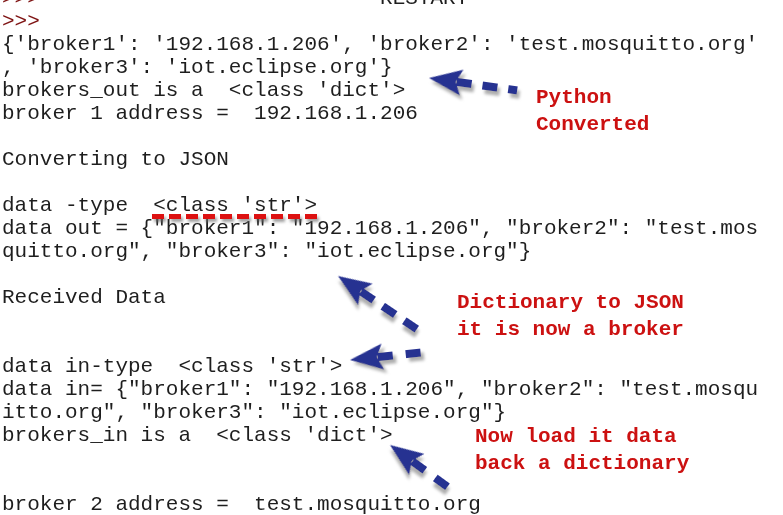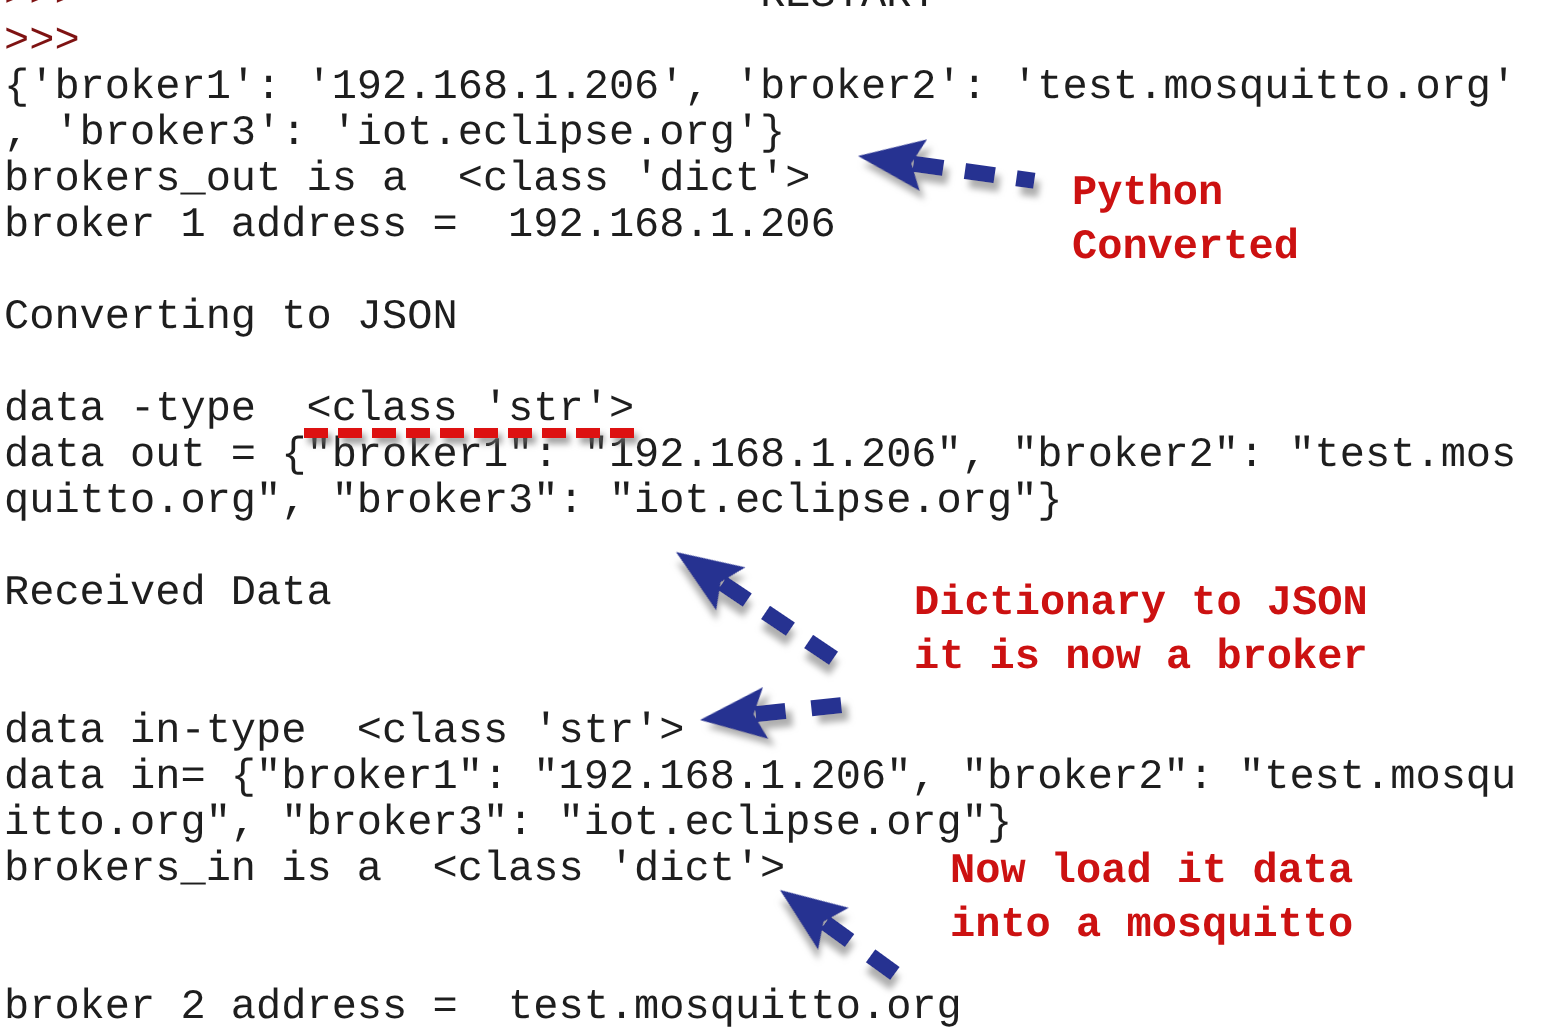--- a/index.html
+++ b/index.html
@@ -82,21 +82,21 @@
     <div>Converted</div>
   </div>
 
   <div class="annotation" style="left:457px; top:289px;">
     <div>Dictionary to JSON</div>
     <div>it is now a broker</div>
   </div>
 
   <div class="annotation" style="left:475px; top:423px;">
     <div>Now load it data</div>
-    <div>into a mosquitto</div>
+    <div>back a dictionary</div>
   </div>
 
   <svg class="overlay" width="783" height="515" viewBox="0 0 783 515">
     <defs>
       <filter id="ashadow" x="-30%" y="-30%" width="180%" height="180%">
         <feDropShadow dx="3" dy="4" stdDeviation="1.6" flood-color="#9a9a9a" flood-opacity="0.8"></feDropShadow>
       </filter>
     </defs>
 
     <g transform="translate(429,78) rotate(8)" filter="url(#ashadow)">

